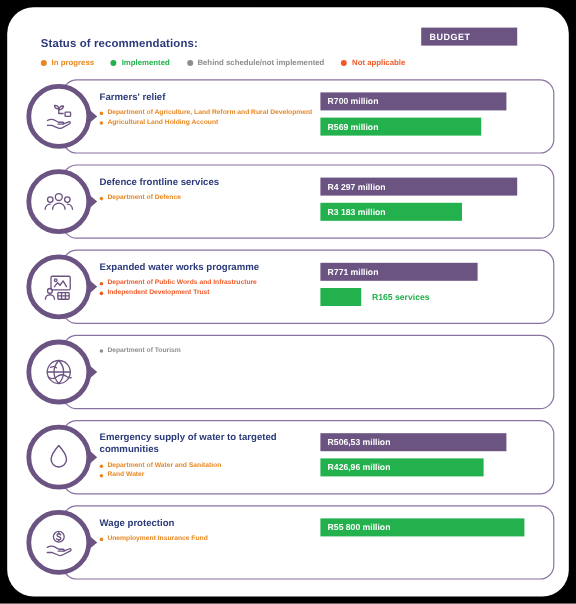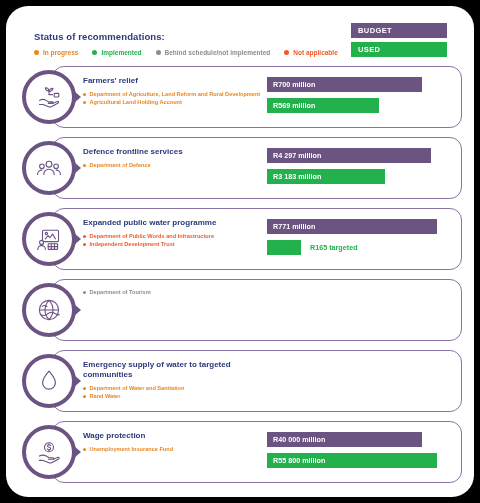--- a/index.html
+++ b/index.html
@@ -25,21 +25,21 @@
     letter-spacing:.1px;
   }
   .legend{
     position:absolute;left:28px;top:43px;
     display:flex;align-items:center;gap:14px;
   }
   .legend-item{display:flex;align-items:center;gap:4px;}
   .legend-dot{width:5px;height:5px;border-radius:50%;flex:none;}
   .legend-label{font-size:6.5px;font-weight:bold;white-space:nowrap;}
 
-  .keys{position:absolute;left:345px;top:17px;width:96px;text-align:right;}
+  .keys{position:absolute;left:345px;top:17px;width:80px;text-align:right;}
   .key{
     height:15px;margin-bottom:4px;
     display:flex;align-items:center;
     padding-left:7px;
     font-size:7.5px;font-weight:bold;color:#fff;
     letter-spacing:.4px;
   }
 
   
   .cards{position:relative;padding:0 0 0 0;}
@@ -121,21 +121,20 @@
           <span class="legend-dot" style="background:#8d8d8d"></span>
           <span class="legend-label" style="color:#8d8d8d">Behind schedule/not implemented</span>
         </div>
         <div class="legend-item">
           <span class="legend-dot" style="background:#f05a28"></span>
           <span class="legend-label" style="color:#f05a28">Not applicable</span>
         </div>
       </div>
     <div class="keys">
         <div class="key" style="background: rgb(107, 83, 130);">BUDGET</div>
-        <div class="key" style="background: rgb(34, 177, 76);">USED</div>
       </div>
   </div>
 
   <div class="cards">
       <div class="card-wrap">
         <div class="card">
           <div class="card-body">
             <div class="card-title">Farmers' relief</div>
             <div class="dept" style="color:#e8861f">
               <span class="d-dot" style="background:#e8861f"></span>
@@ -144,21 +143,21 @@
             <div class="dept" style="color:#e8861f">
               <span class="d-dot" style="background:#e8861f"></span>
               <span>Agricultural Land Holding Account</span>
             </div>
           </div>
           <div class="bars">
             <div class="bar-row">
               <div class="bar budget" style="width:155px">R700 million</div>
             </div>
             <div class="bar-row">
-              <div class="bar used" style="width:112px">R569 million</div>
+              <div class="bar used" style="width:134px">R569 million</div>
             </div>
           </div>
         </div>
         <div class="badge">
           <span>
             <svg width="26" height="26" viewBox="0 0 26 26" fill="none" stroke="#6B5382" stroke-width="1.1" stroke-linecap="round" stroke-linejoin="round">
               <path d="M13 10.5V6"></path>
               <path d="M13 7c-2.2-.2-3.6-1.6-3.6-3.2 1.9-.3 3.4.9 3.6 3.2z"></path>
               <path d="M13 7.6c2.2-.2 3.7-1.5 3.9-3.2-2-.3-3.6 1-3.9 3.2z"></path>
               <path d="M13.2 10.6h3.4"></path>
@@ -196,37 +195,37 @@
               <path d="M1.6 19.4c0-2.4 1.9-4.3 4.3-4.3"></path>
               <circle cx="20.1" cy="11.3" r="2.3"></circle>
               <path d="M24.4 19.4c0-2.4-1.9-4.3-4.3-4.3"></path>
             </svg>
           </span>
         </div>
       </div>
       <div class="card-wrap">
         <div class="card">
           <div class="card-body">
-            <div class="card-title">Expanded public water programme</div>
+            <div class="card-title">Expanded water works programme</div>
             <div class="dept" style="color:#f05a28">
               <span class="d-dot" style="background:#f05a28"></span>
               <span>Department of Public Words and Infrastructure</span>
             </div>
             <div class="dept" style="color:#f05a28">
               <span class="d-dot" style="background:#f05a28"></span>
               <span>Independent Development Trust</span>
             </div>
           </div>
           <div class="bars">
             <div class="bar-row">
-              <div class="bar budget" style="width:170px">R771 million</div>
+              <div class="bar budget" style="width:131px">R771 million</div>
             </div>
             <div class="bar-row">
               <div class="bar used" style="width:34px"></div>
-              <span class="bar-outside">R165 targeted</span>
+              <span class="bar-outside">R165 services</span>
             </div>
           </div>
         </div>
         <div class="badge">
           <span>
             <svg width="26" height="26" viewBox="0 0 26 26" fill="none" stroke="#6B5382" stroke-width="1.1" stroke-linecap="round" stroke-linejoin="round">
               <rect x="6.5" y="4.2" width="16" height="11.4" rx="1"></rect>
               <path d="M9.4 12.8l2.6-3.3 2 2.2 2.6-3.6 2.8 4.7"></path>
               <circle cx="10.4" cy="7.5" r="1.1"></circle>
               <circle cx="5.6" cy="16.4" r="2"></circle>
@@ -264,42 +263,47 @@
             <div class="card-title">Emergency supply of water to targeted communities</div>
             <div class="dept" style="color:#e8861f">
               <span class="d-dot" style="background:#e8861f"></span>
               <span>Department of Water and Sanitation</span>
             </div>
             <div class="dept" style="color:#e8861f">
               <span class="d-dot" style="background:#e8861f"></span>
               <span>Rand Water</span>
             </div>
           </div>
+          <div class="bars">
+            <div class="bar-row">
+              <div class="bar budget" style="width:155px">R506,53 million</div>
+            </div>
+            <div class="bar-row">
+              <div class="bar used" style="width:136px">R426,96 million</div>
+            </div>
+          </div>
         </div>
         <div class="badge">
           <span>
             <svg width="26" height="26" viewBox="0 0 26 26" fill="none" stroke="#6B5382" stroke-width="1.2" stroke-linecap="round" stroke-linejoin="round">
               <path d="M13 3.2c0 0 6.4 7.2 6.4 11.6A6.4 6.4 0 0 1 13 21.2a6.4 6.4 0 0 1-6.4-6.4C6.6 10.4 13 3.2 13 3.2z"></path>
             </svg>
           </span>
         </div>
       </div>
       <div class="card-wrap">
         <div class="card">
           <div class="card-body">
             <div class="card-title">Wage protection</div>
             <div class="dept" style="color:#e8861f">
               <span class="d-dot" style="background:#e8861f"></span>
               <span>Unemployment Insurance Fund</span>
             </div>
           </div>
           <div class="bars">
-            <div class="bar-row">
-              <div class="bar budget" style="width:155px">R40 000 million</div>
-            </div>
             <div class="bar-row">
               <div class="bar used" style="width:184px">R55 800 million</div>
             </div>
           </div>
         </div>
         <div class="badge">
           <span>
             <svg width="26" height="26" viewBox="0 0 26 26" fill="none" stroke="#6B5382" stroke-width="1.1" stroke-linecap="round" stroke-linejoin="round">
               <circle cx="13" cy="8.3" r="4.5"></circle>
               <path d="M14.6 6.7c-.3-.6-.9-.9-1.6-.9-.9 0-1.5.5-1.5 1.2 0 1.7 3.2.9 3.2 2.6 0 .8-.7 1.3-1.7 1.3-.8 0-1.4-.3-1.7-1"></path>

